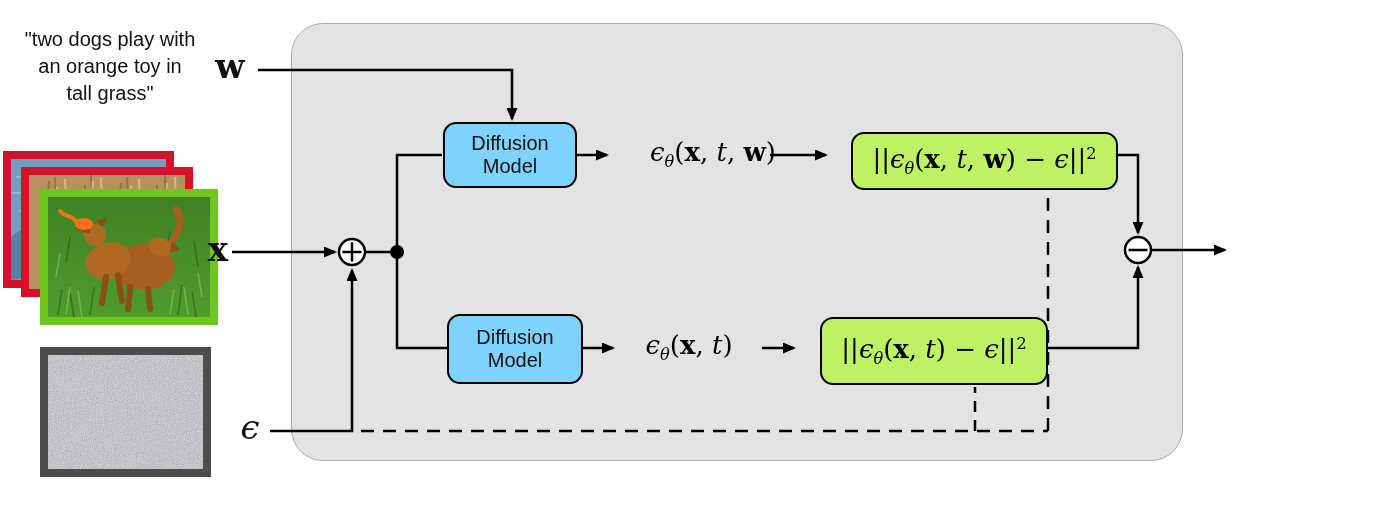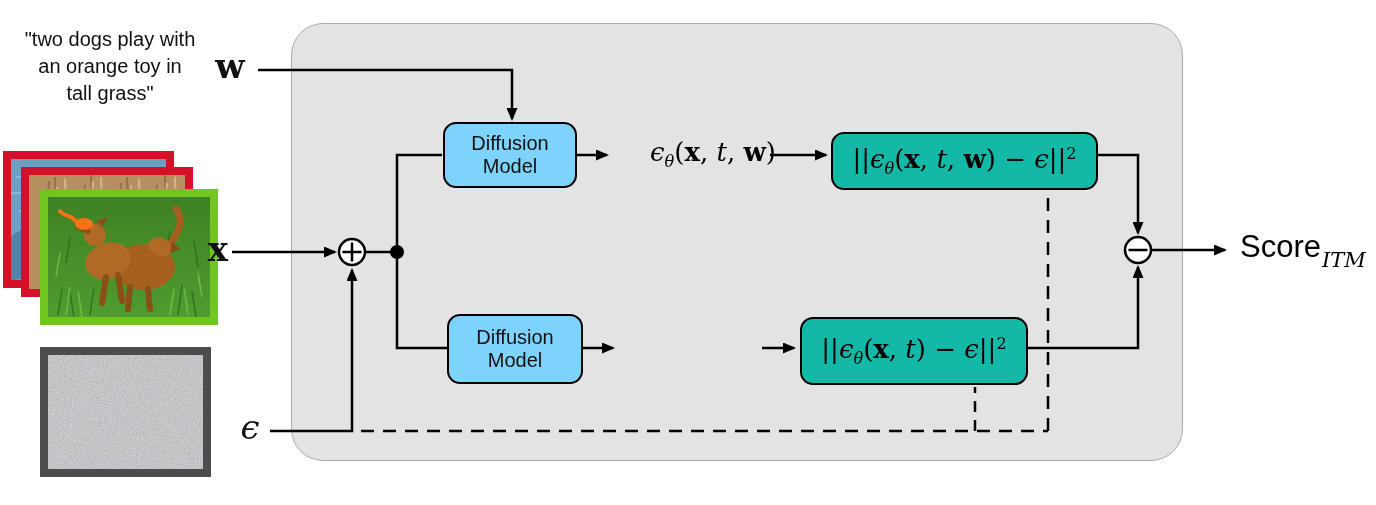--- a/index.html
+++ b/index.html
@@ -20,21 +20,21 @@
   .panel{left:291px;top:23px;width:892px;height:438px;border-radius:32px;
          background:#e3e3e3;border:1.5px solid #ababab;box-sizing:border-box;}
   
   .wires{left:0;top:0;width:1376px;height:505px;z-index:4;pointer-events:none;}
   
   .box{position:absolute;box-sizing:border-box;border:2.5px solid #000;border-radius:13px;
        display:flex;align-items:center;justify-content:center;text-align:center;z-index:5;}
   .dm{background:#7dd3fc;font-size:20px;line-height:23px;}
   .dm1{left:443px;top:122px;width:134px;height:66px;}
   .dm2{left:447px;top:314px;width:136px;height:70px;}
-  .teal{background:#14b8a6;}
+  .teal{background:#bef264;margin-left:20px;}
   .teal1{left:831px;top:132px;width:267px;height:58px;}
   .teal2{left:800px;top:317px;width:228px;height:68px;}
   
   .math{font-family:"DejaVu Serif",serif;font-size:26px;color:#000;}
   .f-n{font-style:normal;}
   .f-it{font-style:italic;}
   .f-bf{font-weight:700;font-style:normal;}
   .f-sub{font-size:0.62em;font-style:italic;vertical-align:-0.35em;letter-spacing:0;}
   .f-sup{font-size:0.62em;font-style:normal;vertical-align:0.55em;}
   .fx1{left:606px;top:137px;width:170px;text-align:right;z-index:5;}
@@ -207,22 +207,20 @@
   </div>
 
   <div class="box teal teal1">
     <span class="math"><span class="f-n">||</span><span class="f-it">ϵ</span><span class="f-sub">θ</span><span class="f-n">(</span><span class="f-bf">x</span><span class="f-n">, </span><span class="f-it">t</span><span class="f-n">, </span><span class="f-bf">w</span><span class="f-n">)</span><span class="f-n"> − </span><span class="f-it">ϵ</span><span class="f-n">||</span><span class="f-sup">2</span></span>
   </div>
   <div class="box teal teal2">
     <span class="math"><span class="f-n">||</span><span class="f-it">ϵ</span><span class="f-sub">θ</span><span class="f-n">(</span><span class="f-bf">x</span><span class="f-n">, </span><span class="f-it">t</span><span class="f-n">)</span><span class="f-n"> − </span><span class="f-it">ϵ</span><span class="f-n">||</span><span class="f-sup">2</span></span>
   </div>
 
   <div class="abs math fx1"><span class="f-it">ϵ</span><span class="f-sub">θ</span><span class="f-n">(</span><span class="f-bf">x</span><span class="f-n">, </span><span class="f-it">t</span><span class="f-n">, </span><span class="f-bf">w</span><span class="f-n">)</span></div>
+  <div class="abs math fx2"><span class="f-it">ϵ</span><span class="f-sub">θ</span><span class="f-n">(</span><span class="f-bf">x</span><span class="f-n">, </span><span class="f-it">t</span><span class="f-n">)</span></div>
 
   <div class="abs ilab lab-w">w</div>
   <div class="abs ilab lab-x">x</div>
   <div class="abs ilab lab-e">ϵ</div>
 
-  <div class="abs score">
-    <span>Score</span><span class="sub">ITM</span>
-  </div>
 
 </div>
 
 </body></html>

